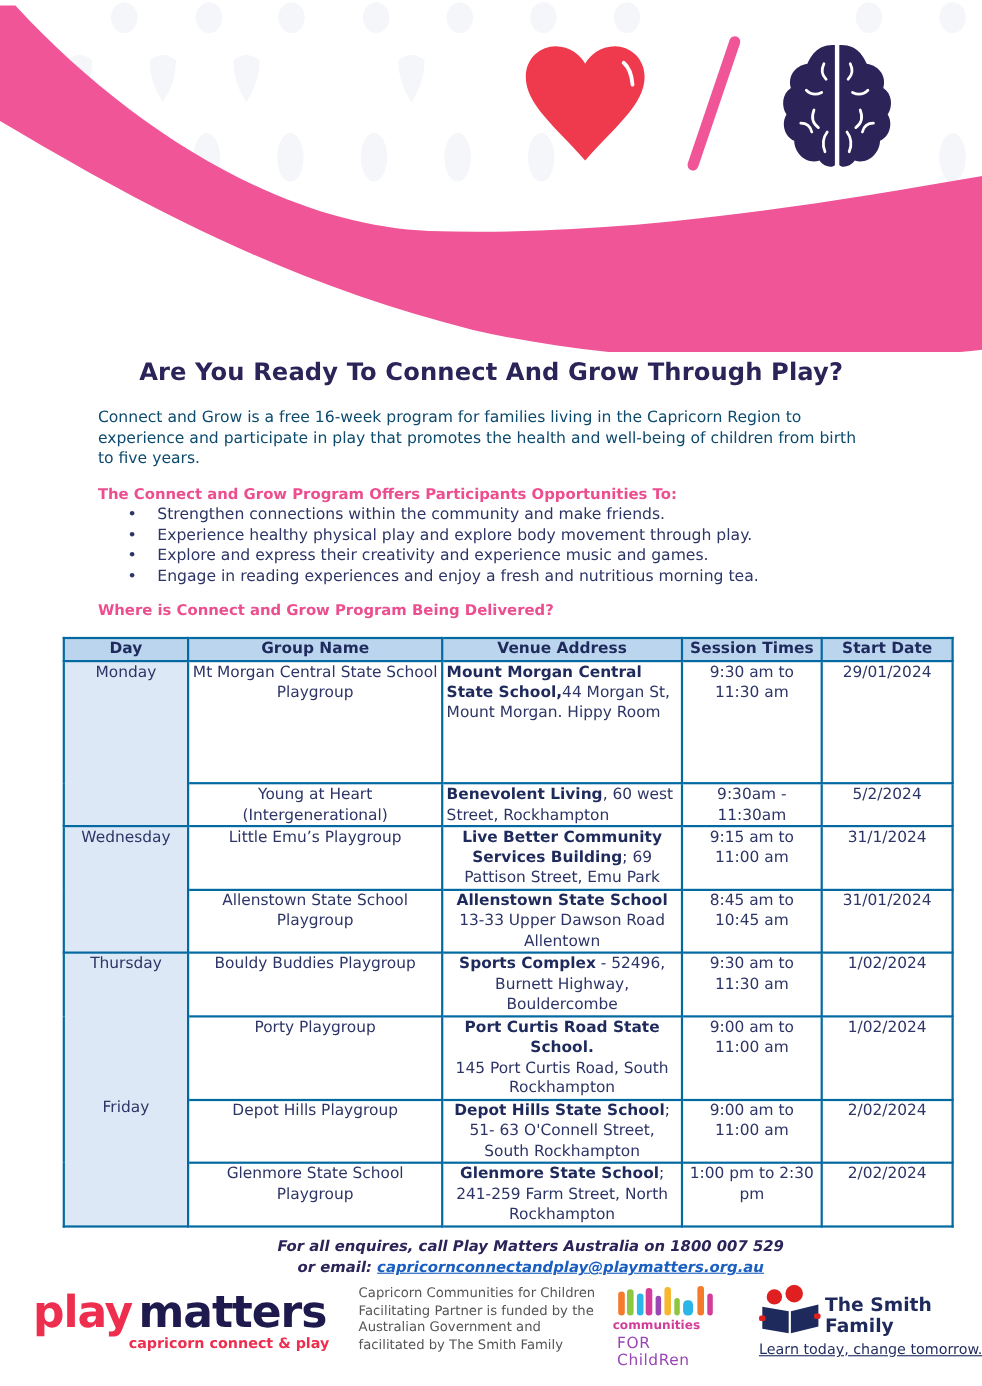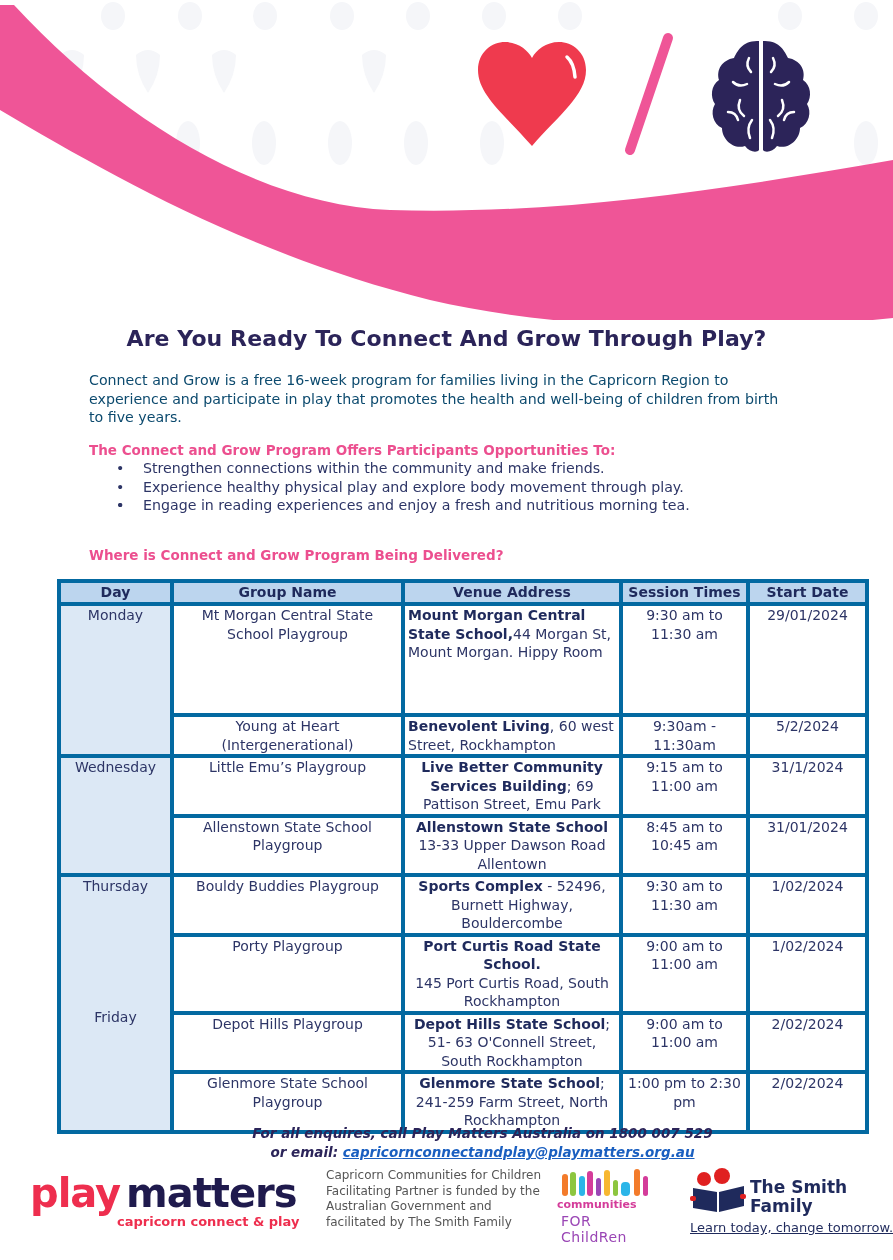--- a/index.html
+++ b/index.html
@@ -35,21 +35,21 @@
     position: absolute; left: 89px; top: 547px;
     font-size: 13.5px; font-weight: bold; color: #ec4f8f;
   }
 
   table.schedule {
     position: absolute; left: 57px; top: 579px; width: 808px;
     border-collapse: collapse; table-layout: fixed;
     font-size: 14px; line-height: 18.5px; color: #2d3566;
   }
   table.schedule th, table.schedule td {
-    border: 4px solid #0369a1; vertical-align: top; text-align: center; padding: 0 3px;
+    border: 2px solid #0369a1; vertical-align: top; text-align: center; padding: 0 3px;
   }
   table.schedule th {
     background: #bcd5ee; color: #1f2a5c; font-weight: bold; font-size: 14px; height: 19px; padding: 0;
   }
   table.schedule td.day { background: #dce8f5; }
   table.schedule td.venue-left { text-align: left; }
   table.schedule td b { color: #1f2a5c; }
   .friday-label { display: block; margin-top: 112px; }
 
   .contact {
@@ -128,21 +128,21 @@
 </div>
 
 <h1 class="title" style="margin:0;">Are You Ready To Connect And Grow Through Play?</h1>
 
 <p class="intro" style="margin:0;">Connect and Grow is a free 16-week program for families living in the Capricorn Region to experience and participate in play that promotes the health and well-being of children from birth to five years.</p>
 
 <div class="offers-heading">The Connect and Grow Program Offers Participants Opportunities To:</div>
 <ul class="offers-list">
   <li><span class="bullet">•</span><span>Strengthen connections within the community and make friends.</span></li>
   <li><span class="bullet">•</span><span>Experience healthy physical play and explore body movement through play.</span></li>
-  <li><span class="bullet">•</span></li>
+  <li><span class="bullet">•</span><span>Explore and express their creativity and experience music and games.</span></li>
   <li><span class="bullet">•</span><span>Engage in reading experiences and enjoy a fresh and nutritious morning tea.</span></li>
 </ul>
 
 <div class="where-heading">Where is Connect and Grow Program Being Delivered?</div>
 
 <table class="schedule">
   <colgroup>
     <col style="width:113px">
       <col style="width:231px">
       <col style="width:218px">

